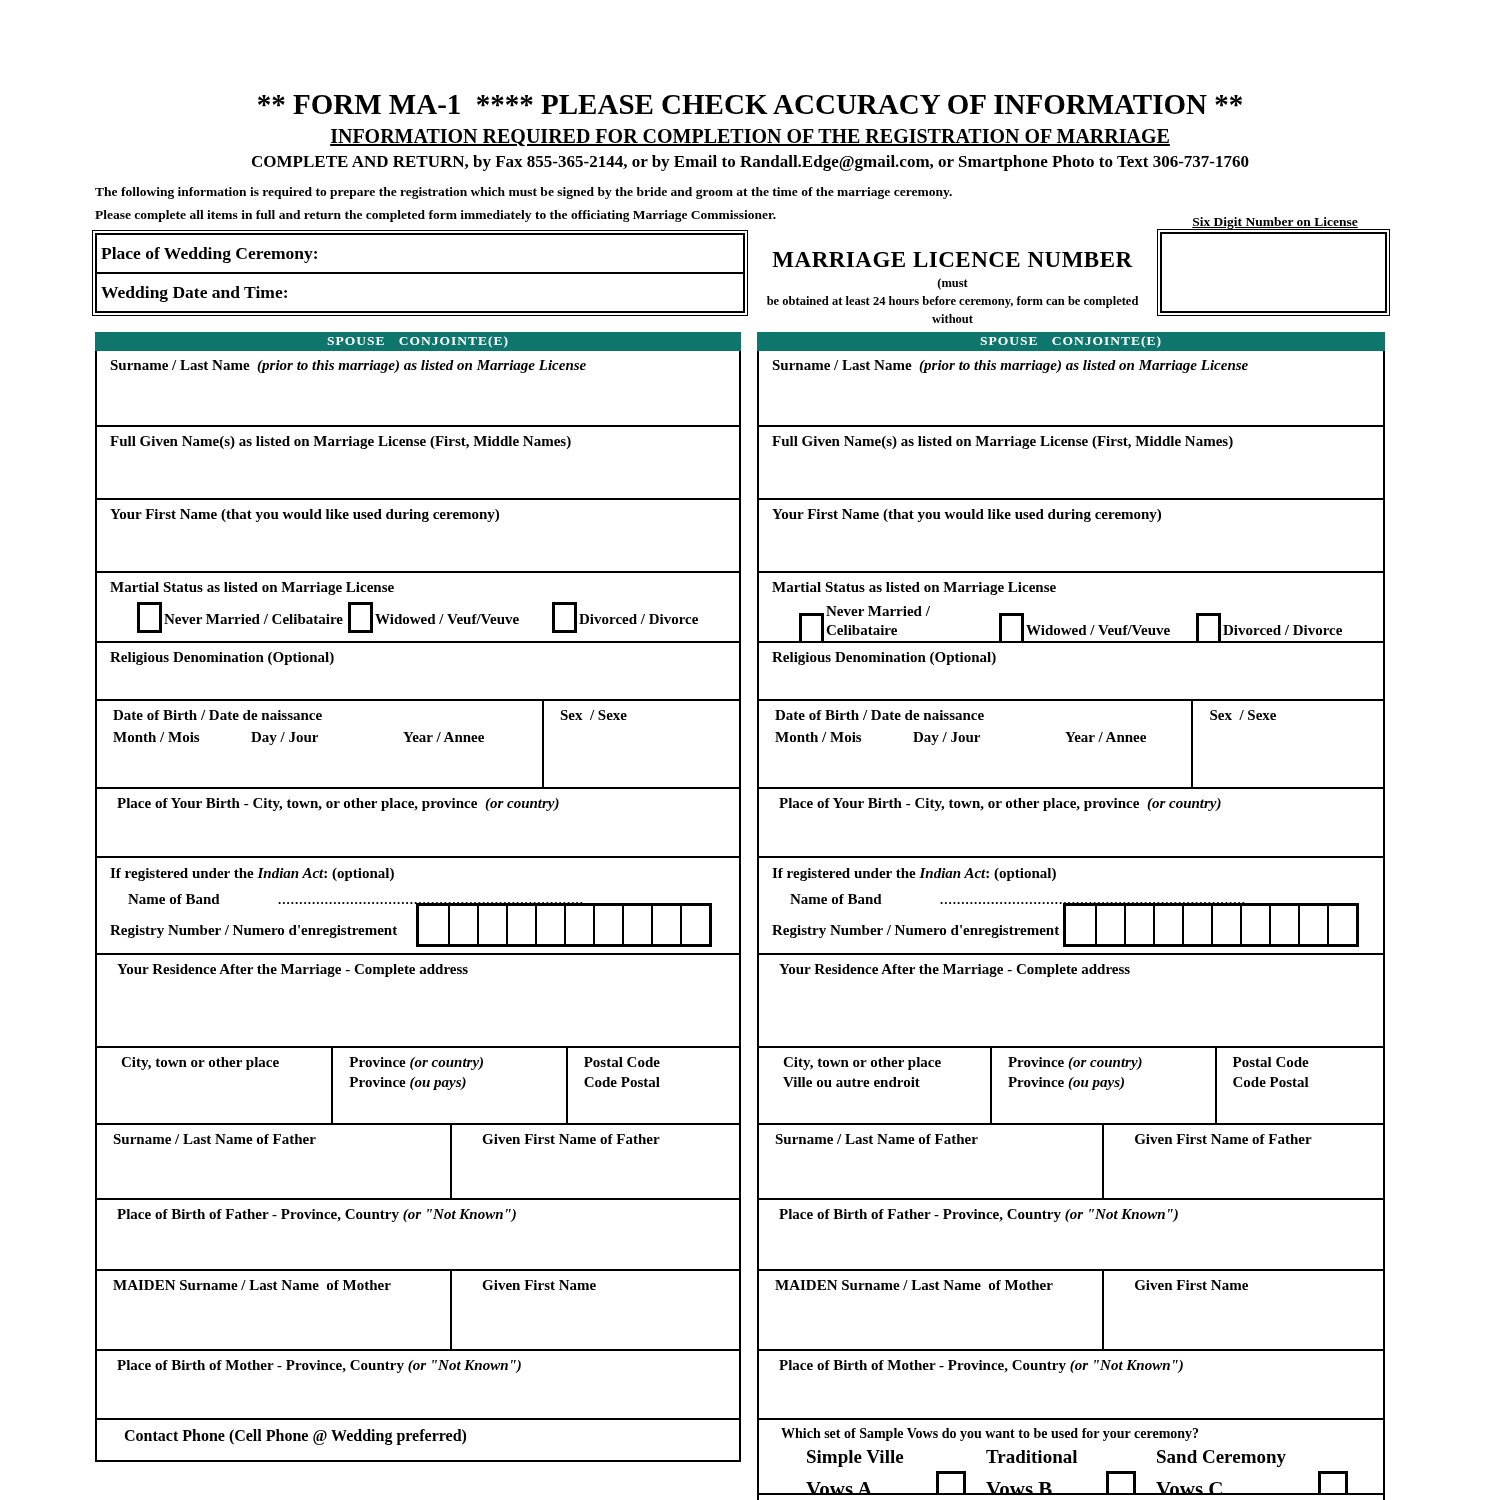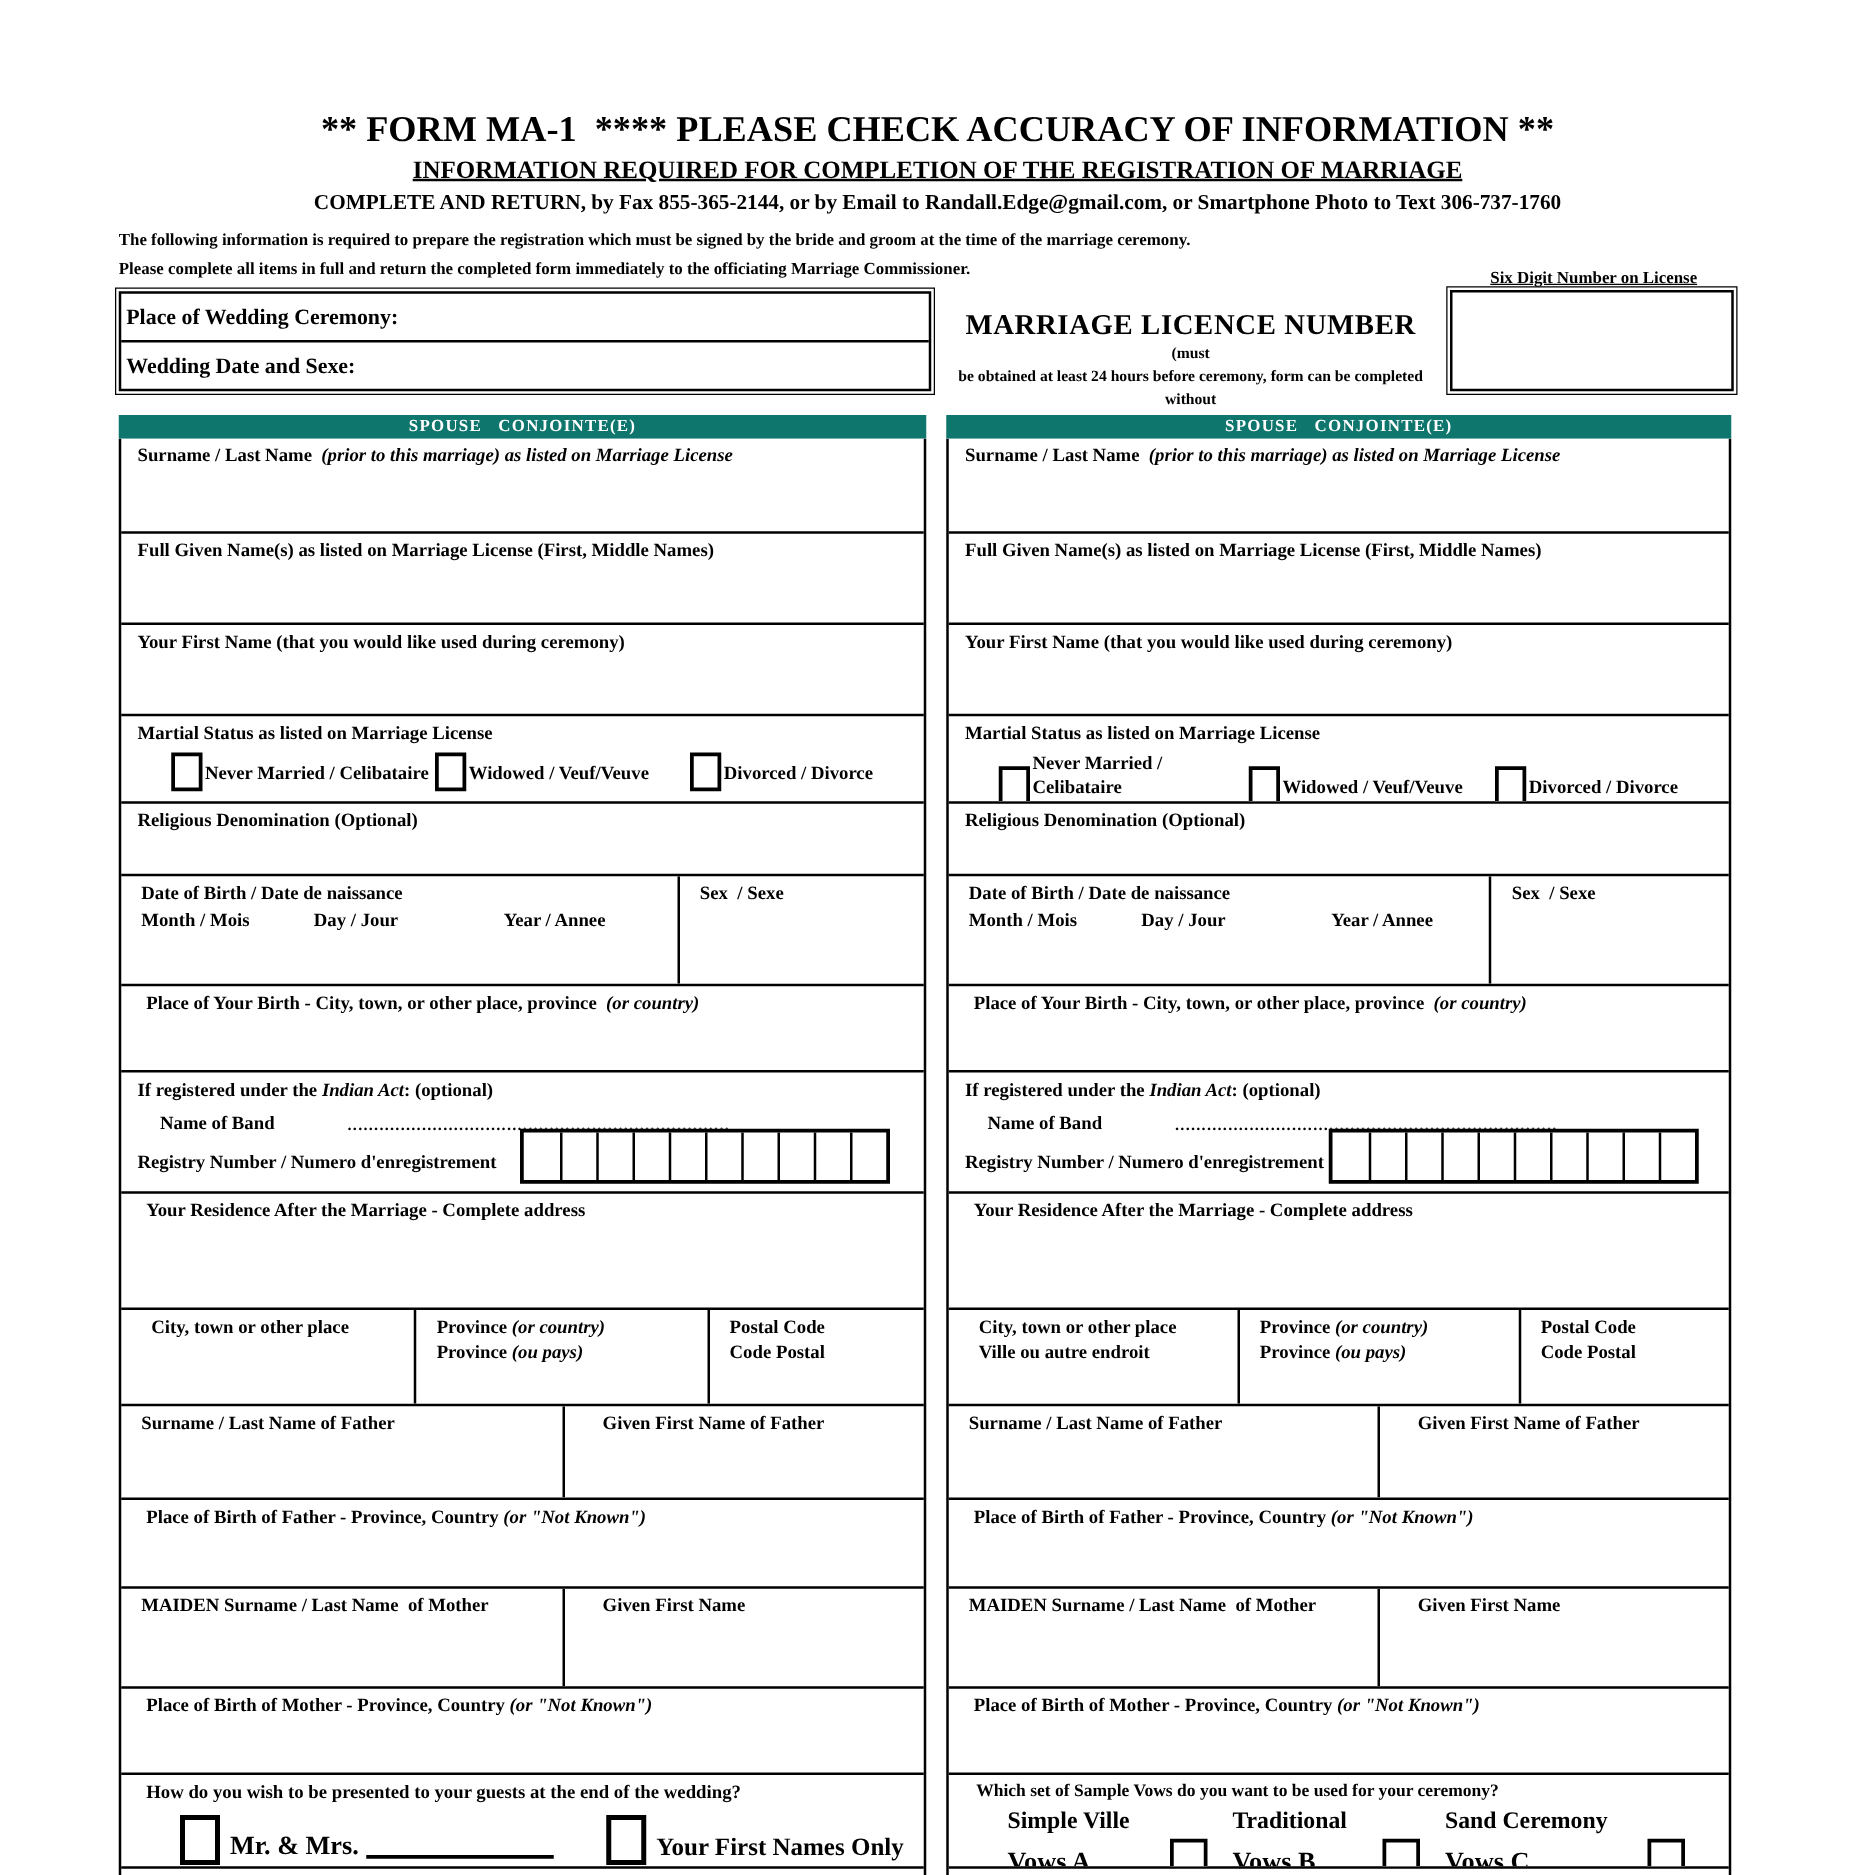--- a/index.html
+++ b/index.html
@@ -102,21 +102,21 @@
 <div class="note2">Please complete all items in full and return the completed form immediately to the officiating Marriage Commissioner.</div>
 
 <div class="six-label">Six Digit Number on License</div>
 <div class="six-box"></div>
 
 <div class="ceremony">
   <div class="crow">
     <span>Place of Wedding Ceremony:</span>
   </div>
   <div class="crow">
-    <span>Wedding Date and Sexe:</span>
+    <span>Wedding Date and Time:</span>
   </div>
 </div>
 
 <div class="licence">
   <span class="lic-title">MARRIAGE LICENCE NUMBER</span>
   <span class="lic-lead">(must</span>
   <div class="lic-note">be obtained at least 24 hours before ceremony, form can be completed without</div>
   <div class="lic-note">this number, simply email it to Randall when you get the license)</div>
 </div>
 
@@ -232,31 +232,20 @@
           <span class="pre">MAIDEN Surname / Last Name  of Mother</span>
         </div>
         <div class="c vl" style="width:45%; padding-left:30px">
           <span>Given First Name</span>
         </div>
       </div>
     </div>
     <div class="row" style="height:69px; padding-left:20px">
       <span>Place of Birth of Mother - Province, Country  </span>
       <span class="it">(or "Not Known")</span>
-    </div>
-    <div class="row" style="height:75px; padding-left:20px">
-      <div class="q">How do you wish to be presented to your guests at the end of the wedding?</div>
-      <div class="presline">
-        <span class="cb4"></span>
-        <span class="big">Mr. &amp; Mrs.</span>
-        <span class="blank"></span>
-        <span style="width:42px"></span>
-        <span class="cb4"></span>
-        <span class="big" style="font-size:20px">Your First Names Only</span>
-      </div>
     </div>
     <div class="row nopad" style="height:40px">
       <div class="cutline-l">Contact Phone (Cell Phone @ Wedding preferred)</div>
     </div>
   </div>
 </div>
 
 <div class="col col-r">
   <div class="bar pre">SPOUSE   CONJOINTE(E)</div>
   <div class="tbl">

